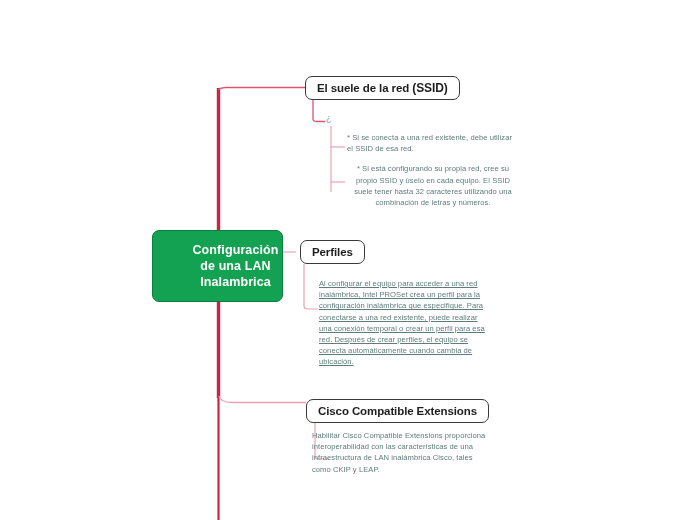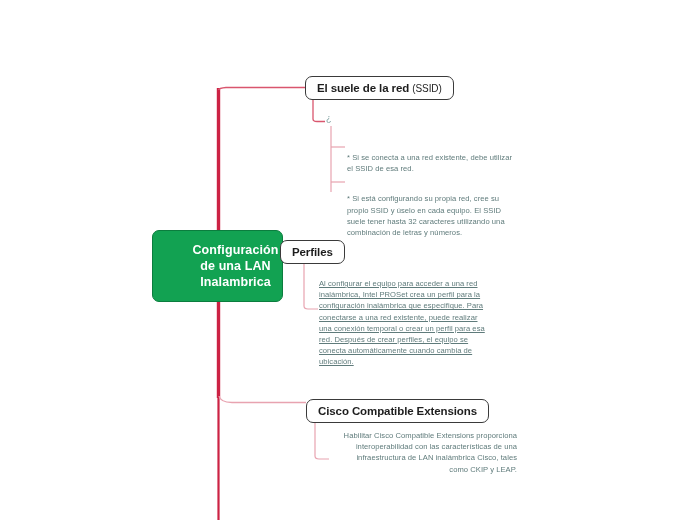--- a/index.html
+++ b/index.html
@@ -67,26 +67,26 @@
     z-index: 5;
   }
   .topic-label {
     color: #1d1d1d;
     font-size: 11.5px;
     font-weight: bold;
     white-space: nowrap;
     letter-spacing: -0.1px;
   }
   .topic-label .thin {
-    font-weight: normal;
-    font-size: 10px;
+    font-weight: bold;
+    font-size: 12px;
   }
 
   #topic-ssid  { left: 305px; top: 76px;  }
-  #topic-perf  { left: 280px; top: 240px; }
+  #topic-perf  { left: 300px; top: 240px; }
   #topic-cisco { left: 306px; top: 391px; margin-top: 8px; }
 
   
   .micro-node {
     position: absolute;
     left: 326px;
     top: 113px;
     font-size: 9px;
     color: #7fa0a0;
     line-height: 10px;
@@ -96,25 +96,25 @@
   
   .note {
     position: absolute;
     color: #5f7b7b;
     font-size: 7.6px;
     line-height: 11.2px;
     letter-spacing: 0.05px;
     z-index: 4;
   }
   .note p { margin: 0; }
-  .note p + p { margin-top: 19px; }
+  .note p + p { margin-top: 9px; text-align: center; }
 
-  #note-ssid-1  { left: 347px; top: 152px; width: 172px; }
+  #note-ssid-1  { left: 347px; top: 132px; width: 172px; }
   #note-perf    { left: 319px; top: 278px; width: 172px; text-decoration: underline; }
-  #note-cisco   { left: 337px; top: 430px; width: 180px; text-align: right; }
+  #note-cisco   { left: 312px; top: 430px; width: 180px; }
 </style>
 </head>
 <body>
 
 <div id="canvas">
 
   <svg id="wires" viewBox="0 0 697 520" width="697" height="520">
 
     <path d="M218.5 88 L218.5 398" stroke="#cc2244" stroke-width="3.4" fill="none" stroke-linecap="butt"></path>
     <path d="M218.5 398 L218.5 520" stroke="#cc2244" stroke-width="2.2" fill="none"></path>

